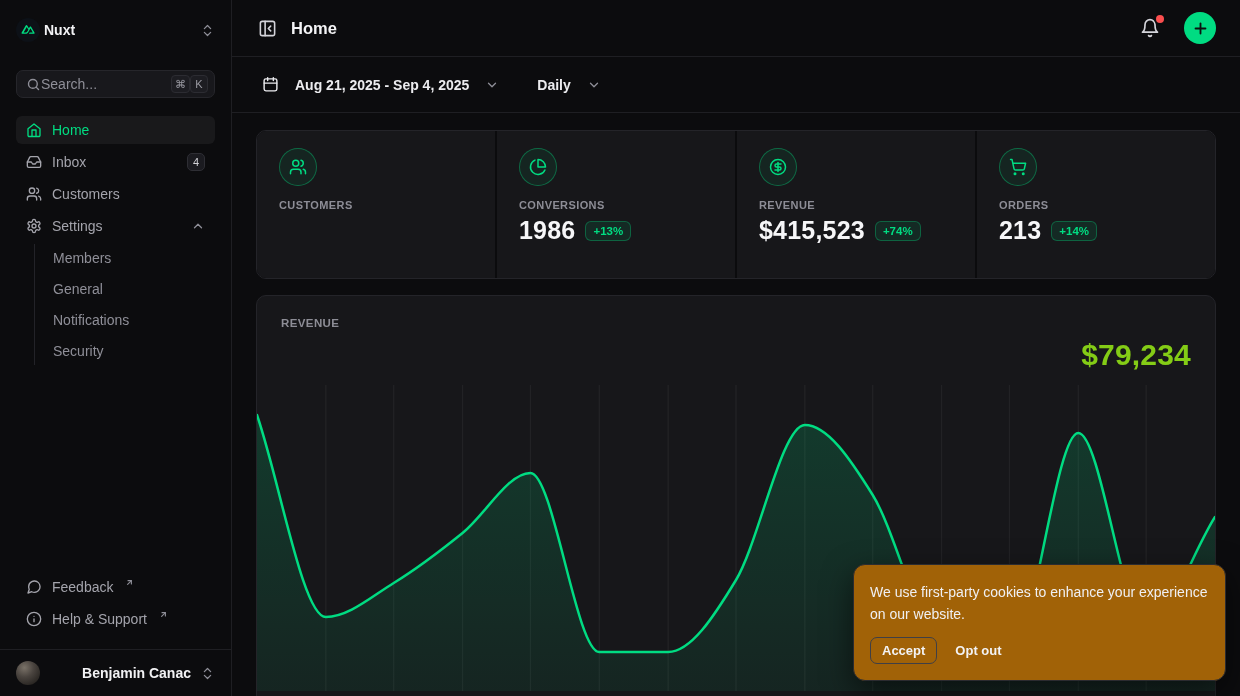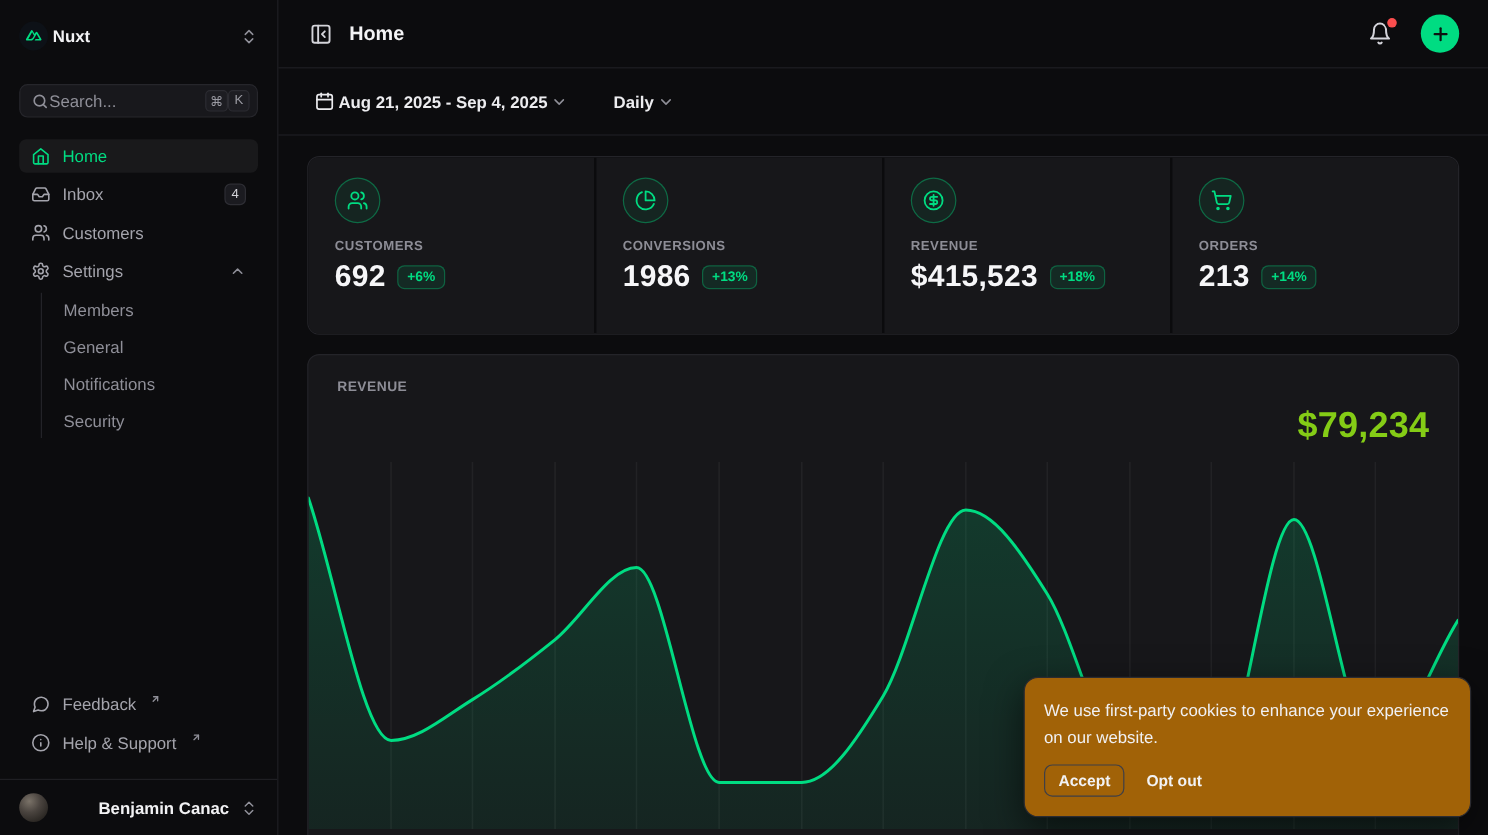--- a/index.html
+++ b/index.html
@@ -56,21 +56,21 @@
   .page-title { font-size:16.5px; font-weight:700; color:#f4f4f6; flex:1; }
   .bell-wrap { position:relative; }
   .bell-dot { position:absolute; top:-1px; right:-2px; width:8px; height:8px; border-radius:50%;
               background:#fb4e4e; box-shadow:0 0 0 2px #0c0c0e; }
   .plus-btn { width:32px; height:32px; border-radius:50%; background:#00dc82; border:none; cursor:pointer;
               display:flex; align-items:center; justify-content:center; margin-left:10px; }
 
   .toolbar { height:56px; border-bottom:1px solid #1f1f23; display:flex; align-items:center;
              padding:0 24px; gap:26px; }
   .ghost-btn { background:none; border:none; color:#ececef; font-size:14px; font-weight:600;
-               font-family:inherit; display:flex; align-items:center; gap:3px; cursor:pointer;
+               font-family:inherit; display:flex; align-items:center; gap:16px; cursor:pointer;
                padding:6px 6px; border-radius:6px; }
 
   .content { flex:1; padding:17px 24px 0; overflow:hidden; }
 
   .stats { display:grid; grid-template-columns:repeat(4,1fr); gap:2px; background:#0b0b0d;
            border:1px solid #242429; border-radius:10px; overflow:hidden; height:149px; }
   .stat { background:#17171a; padding:17px 22px; cursor:pointer; }
   .stat-ic { width:38px; height:38px; border-radius:50%; background:rgba(0,220,130,0.07);
              border:1px solid rgba(0,220,130,0.38); color:#00dc82;
              display:flex; align-items:center; justify-content:center; }
@@ -257,24 +257,20 @@
       <div class="stat">
         <div class="stat-ic">
             <svg width="18" height="18" viewBox="0 0 24 24" fill="none" stroke="currentColor" stroke-width="2" stroke-linecap="round" stroke-linejoin="round">
               <path d="M16 21v-2a4 4 0 0 0-4-4H6a4 4 0 0 0-4 4v2"></path>
               <circle cx="9" cy="7" r="4"></circle>
               <path d="M22 21v-2a4 4 0 0 0-3-3.87"></path>
               <path d="M16 3.13a4 4 0 0 1 0 7.75"></path>
             </svg>
           </div>
         <div class="stat-label">CUSTOMERS</div>
-        <div class="stat-value-row">
-          <span class="stat-value">692</span>
-          <span class="delta-badge">+6%</span>
-        </div>
       </div>
       <div class="stat">
         <div class="stat-ic">
             <svg width="18" height="18" viewBox="0 0 24 24" fill="none" stroke="currentColor" stroke-width="2" stroke-linecap="round" stroke-linejoin="round">
               <path d="M21.21 15.89A10 10 0 1 1 8 2.83"></path>
               <path d="M22 12A10 10 0 0 0 12 2v10z"></path>
             </svg>
           </div>
         <div class="stat-label">CONVERSIONS</div>
         <div class="stat-value-row">
@@ -286,21 +282,21 @@
         <div class="stat-ic">
             <svg width="18" height="18" viewBox="0 0 24 24" fill="none" stroke="currentColor" stroke-width="2" stroke-linecap="round" stroke-linejoin="round">
               <circle cx="12" cy="12" r="10"></circle>
               <path d="M16 8h-6a2 2 0 1 0 0 4h4a2 2 0 1 1 0 4H8"></path>
               <path d="M12 18V6"></path>
             </svg>
           </div>
         <div class="stat-label">REVENUE</div>
         <div class="stat-value-row">
           <span class="stat-value">$415,523</span>
-          <span class="delta-badge">+18%</span>
+          <span class="delta-badge">+74%</span>
         </div>
       </div>
       <div class="stat">
         <div class="stat-ic">
             <svg width="18" height="18" viewBox="0 0 24 24" fill="none" stroke="currentColor" stroke-width="2" stroke-linecap="round" stroke-linejoin="round">
               <circle cx="8" cy="21" r="1"></circle>
               <circle cx="19" cy="21" r="1"></circle>
               <path d="M2.05 2.05h2l2.66 12.42a2 2 0 0 0 2 1.58h9.78a2 2 0 0 0 1.95-1.57l1.65-7.43H5.12"></path>
             </svg>
           </div>

